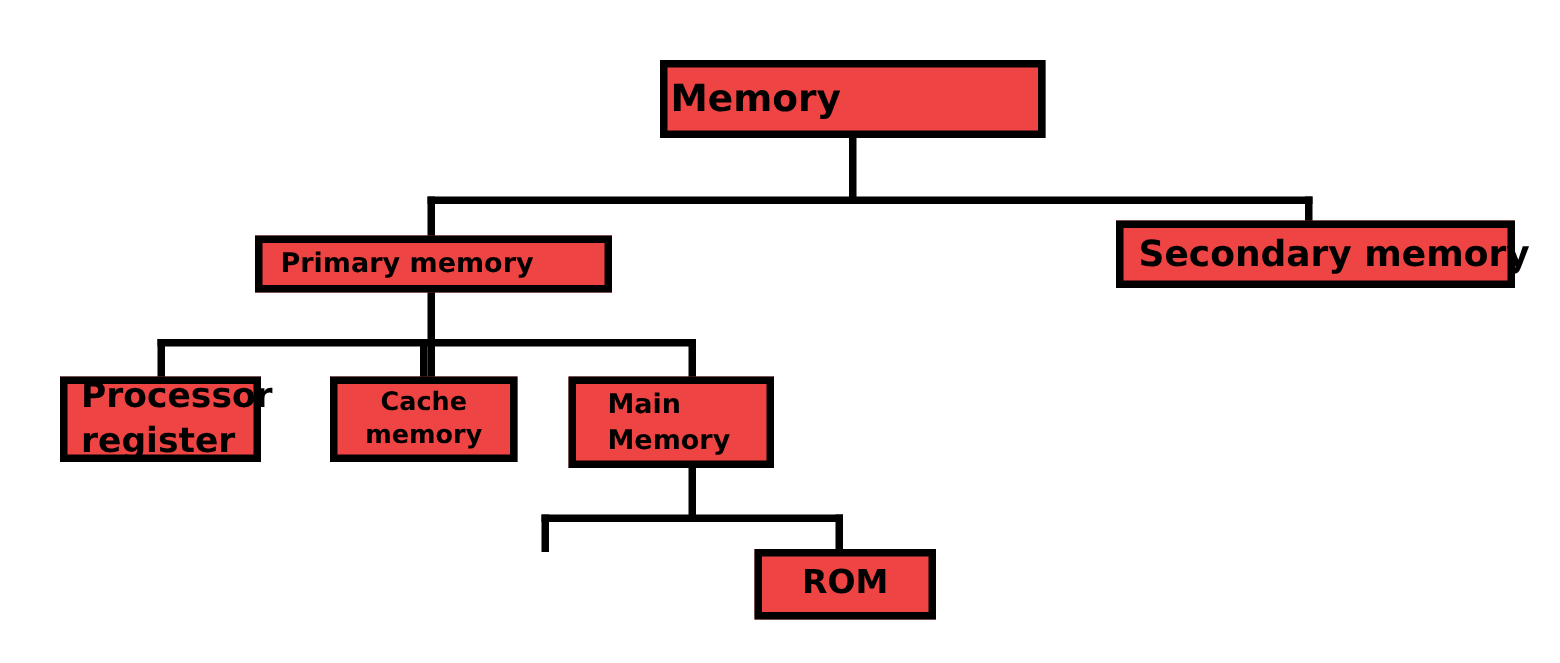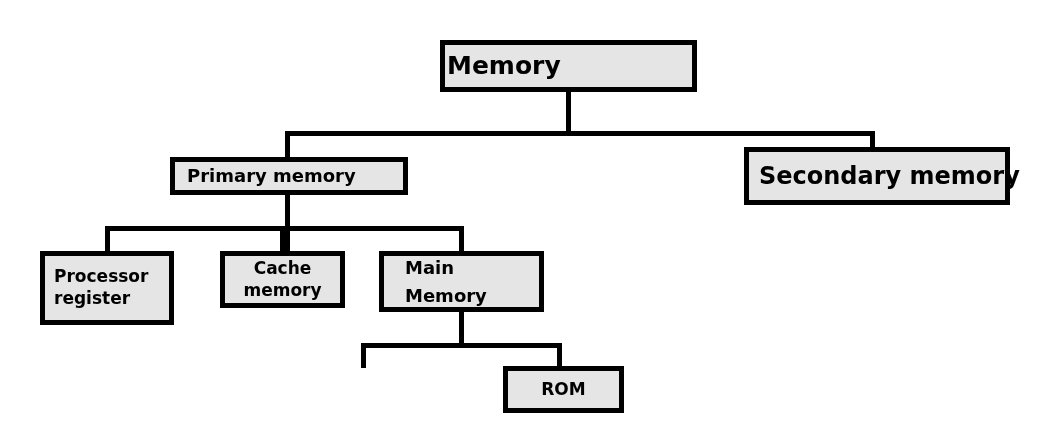--- a/index.html
+++ b/index.html
@@ -13,21 +13,21 @@
   #diagram {
     position: relative;
     width: 1040px;
     height: 442px;
     background: #ffffff;
     overflow: hidden;
   }
   .node {
     position: absolute;
     box-sizing: border-box;
-    background: #e5e5e5;
+    background: #ef4444;
     border: 5px solid #000000;
     display: flex;
     flex-direction: column;
     justify-content: center;
     color: #000000;
     font-weight: bold;
     z-index: 2;
   }
   .node .line {
     display: block;
@@ -43,47 +43,46 @@
     font-size: 25px;
   }
   #node-memory .line { padding-left: 2px; }
 
   #node-primary-memory {
     left: 170px; top: 157px; width: 238px; height: 38px;
     font-size: 18px;
     padding-left: 12px;
   }
   #node-secondary-memory {
-    left: 744px; top: 147px; width: 266px; height: 58px;
+    left: 744px; top: 147px; width: 266px; height: 45px;
     font-size: 24px;
     padding-left: 10px;
     text-align: right;
   }
   #node-processor-register {
-    left: 40px; top: 251px; width: 134px; height: 74px;
-    font-size: 17px;
+    left: 40px; top: 251px; width: 134px; height: 57px;
+    font-size: 23px;
     padding-left: 9px;
   }
   #node-cache-memory {
     left: 220px; top: 251px; width: 125px; height: 57px;
     font-size: 17px;
   }
   #node-main-memory {
-    left: 379px; top: 251px; width: 165px; height: 61px;
+    left: 379px; top: 251px; width: 137px; height: 61px;
     font-size: 18px;
     padding-left: 21px;
-    justify-content: space-between;
   }
   #node-ram {
     left: 305px; top: 366px; width: 129px; height: 47px;
     font-size: 25px;
   }
   #node-rom {
     left: 503px; top: 366px; width: 121px; height: 47px;
-    font-size: 17px;
+    font-size: 22px;
   }
 
   
   .conn {
     position: absolute;
     background: #000000;
     z-index: 1;
   }
   .conn.v { width: 5px; }
   .conn.h { height: 5px; }

